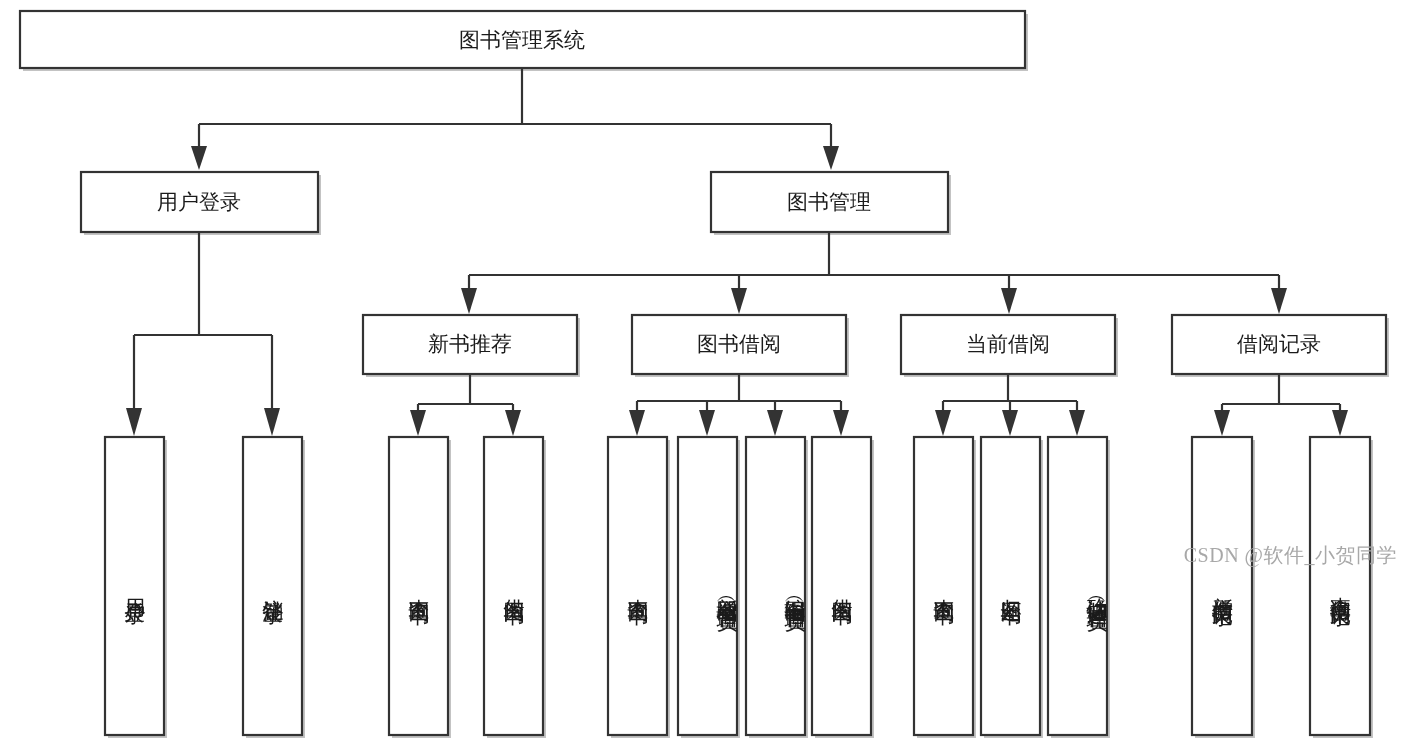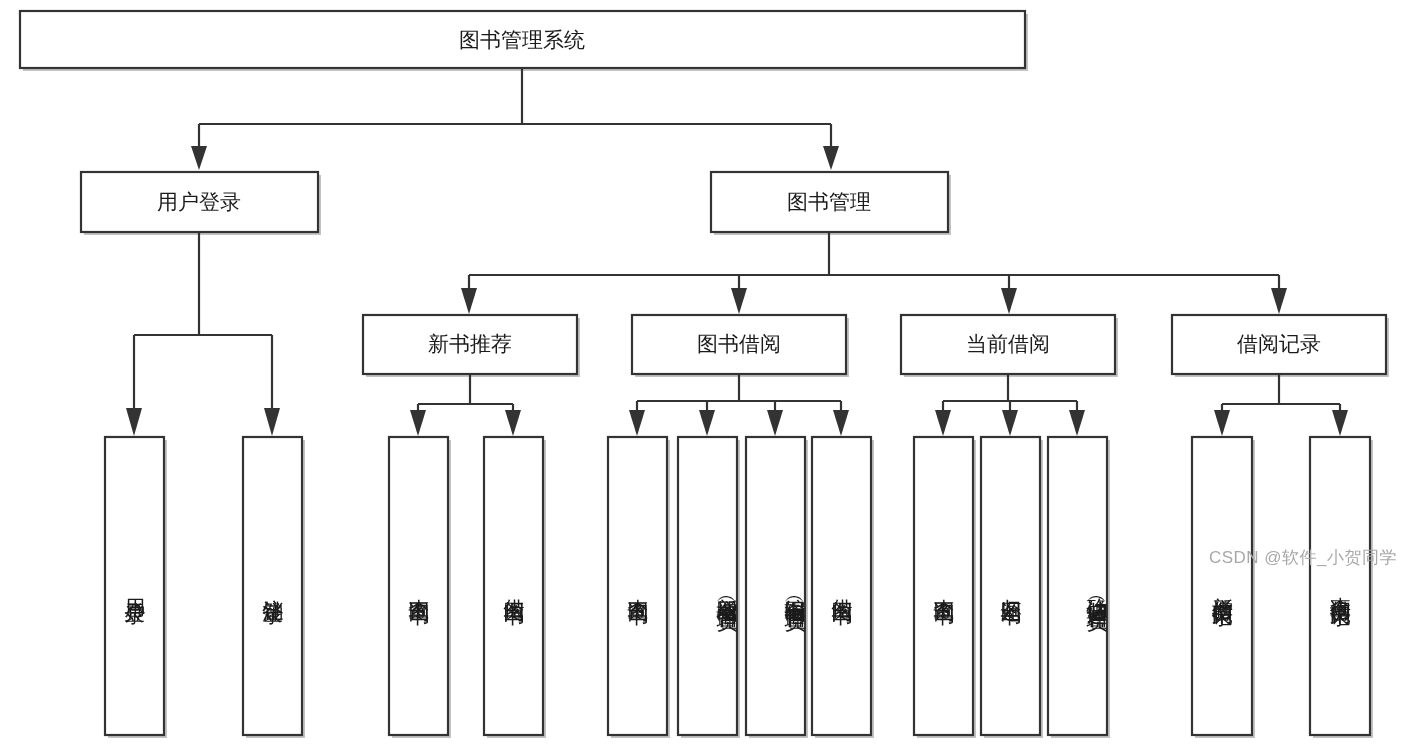--- a/index.html
+++ b/index.html
@@ -72,22 +72,22 @@
     overflow: hidden;
     pointer-events: none;
   }
   .leaf-label-v.center-al {
     align-items: center;
   }
   .watermark {
     position: absolute;
     right: 8px;
     bottom: 6px;
-    font-family: Liberation Sans, sans-serif;
-    font-size: 17px;
+    font-family: Liberation Serif, serif;
+    font-size: 20px;
     color: #a8a8a8;
     letter-spacing: 0.5px;
     white-space: nowrap;
   }
 </style>
 </head>
 <body>
 
 <div id="diagram-root">
 

